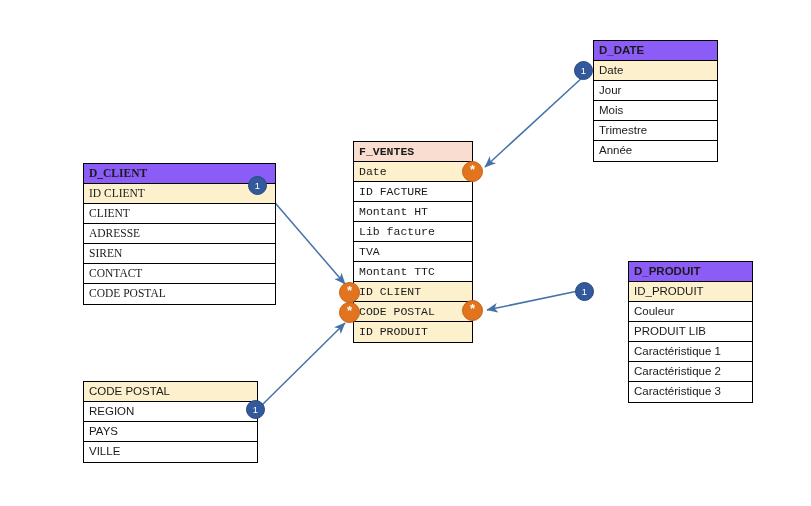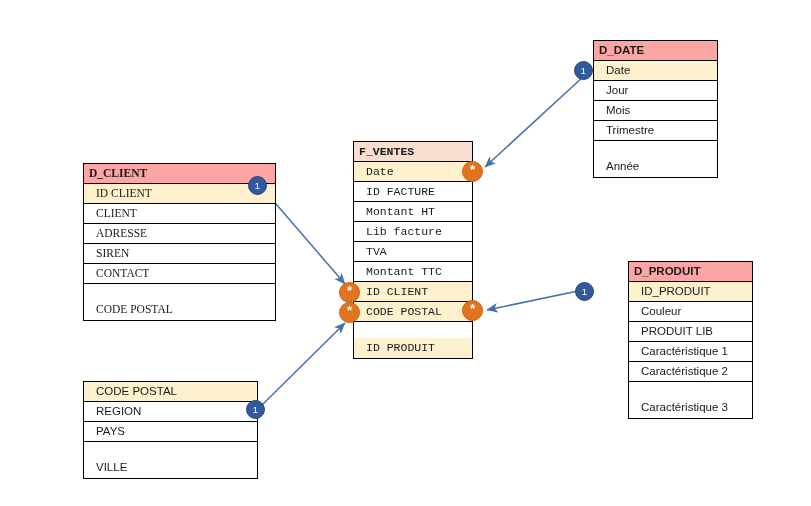--- a/index.html
+++ b/index.html
@@ -29,34 +29,34 @@
     height:20px;line-height:19px;
     padding:0 5px;
     font-size:11.5px;
     font-weight:bold;
     color:#1a1a1a;
     border-bottom:1px solid #000000;
     box-sizing:border-box;
     white-space:nowrap;
     overflow:hidden;
   }
-  .thead.dim{background:#fca5a5;}
+  .thead.dim{background:#8b5cf6;}
   .thead.fact{background:#f9ddd0;}
   .trow{
     height:20px;line-height:19px;
-    padding:0 12px;
+    padding:0 5px;
     font-size:11.5px;
     color:#1a1a1a;
     border-bottom:1px solid #000000;
     box-sizing:border-box;
     background:#ffffff;
     white-space:nowrap;
     overflow:hidden;
   }
-  .trow:last-child{border-bottom:none;margin-top:16px;}
+  .trow:last-child{border-bottom:none;}
   .trow.key{background:#fcf0cd;}
 
   
   .badge{
     position:absolute;
     z-index:4;
     border-radius:50%;
     color:#ffffff;
     text-align:center;
     box-sizing:border-box;

